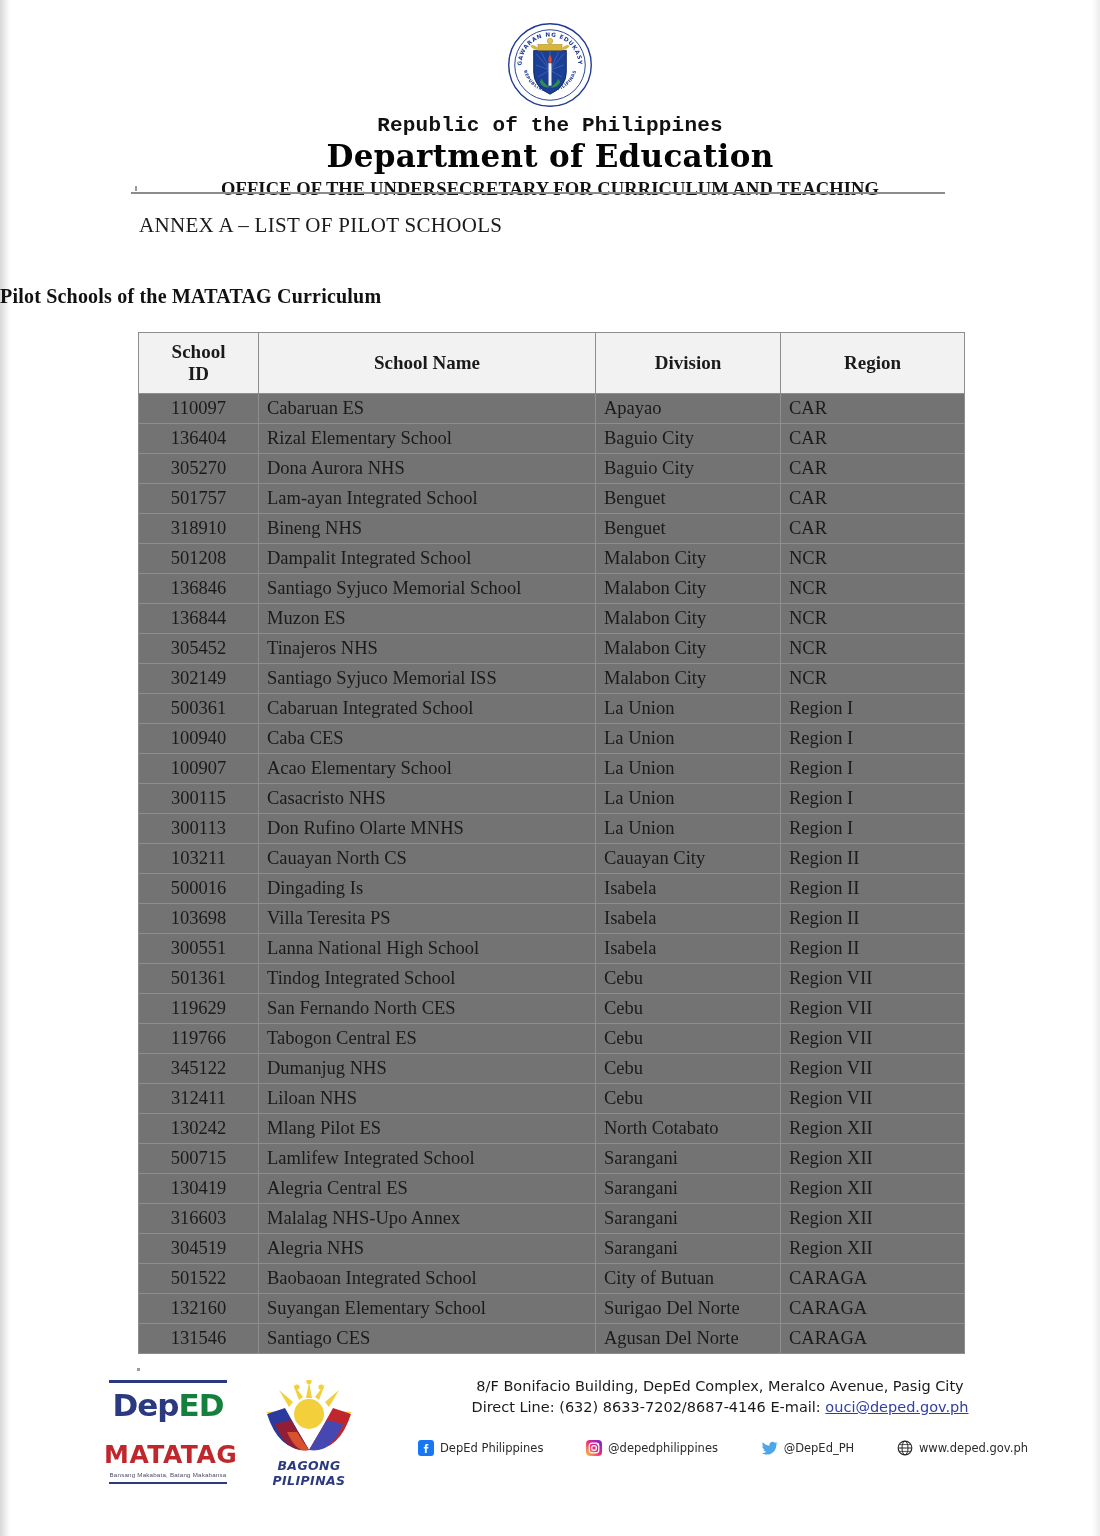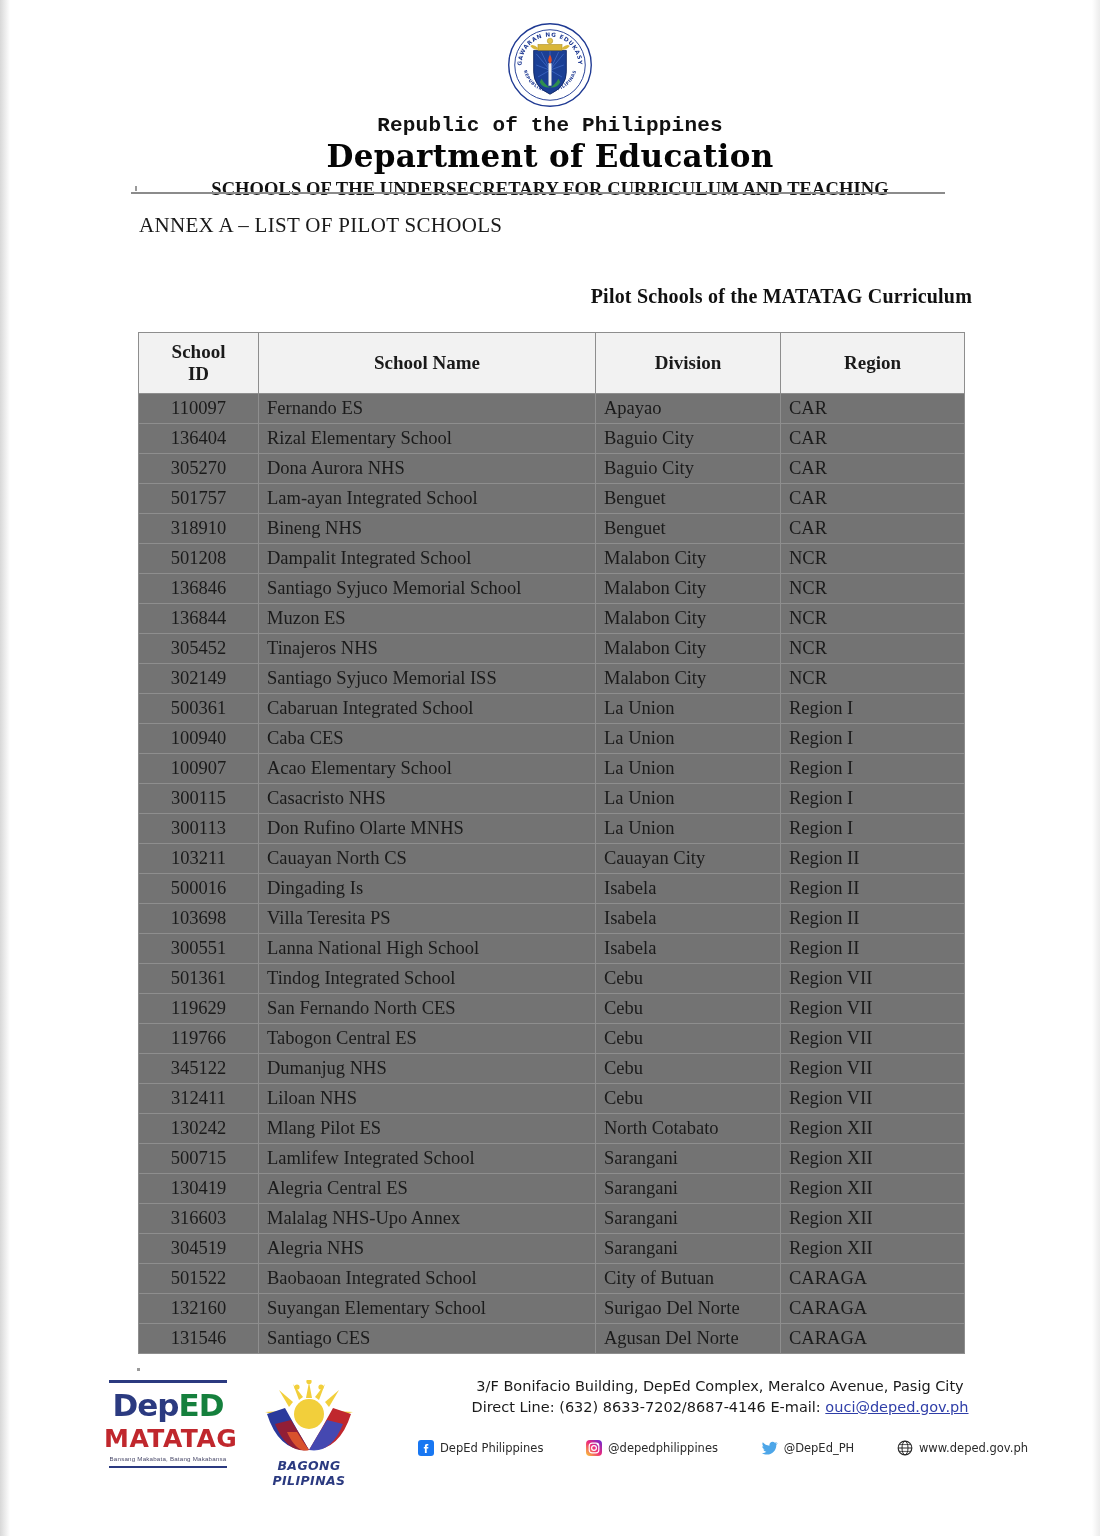--- a/index.html
+++ b/index.html
@@ -98,21 +98,21 @@
     font-size: 21px;
     letter-spacing: 0.3px;
     color: #1a1a1a;
   }
 
   .table-title {
     position: absolute;
     left: 0;
     top: 285px;
     width: 972px;
-    text-align: right;
+    text-align: left;
     font-size: 20px;
     font-weight: 700;
     letter-spacing: 0.2px;
     color: #111;
   }
 
   
   .tbl-wrap {
     position: absolute;
     left: 138px;
@@ -192,21 +192,21 @@
   }
   .dm-deped .blue { color: #2b3a80; }
   .dm-deped .red  { color: #15803d; }
   .dm-matatag {
     font-family: "DejaVu Sans", "Liberation Sans", sans-serif;
     font-size: 25px;
     font-weight: 700;
     color: #c0272d;
     letter-spacing: 0.5px;
     line-height: 1;
-    margin-top: 5px;
+    margin-top: 21px;
   }
   .dm-tag {
     font-family: "Liberation Sans", sans-serif;
     font-size: 6.2px;
     color: #4a4a6a;
     margin-top: 4px;
     letter-spacing: 0.2px;
   }
   .dm-botbar {
     width: 118px;
@@ -314,21 +314,21 @@
       <rect x="36" y="26" width="28" height="7" fill="#d9b63a" stroke="#9c7e16" stroke-width="0.5"></rect>
       <circle cx="50" cy="22" r="3.2" fill="#e3c64a" stroke="#9c7e16" stroke-width="0.5"></circle>
       <path d="M36 30 q-6 -5 -9 -2 q4 5 9 4 Z" fill="#d9b63a"></path>
       <path d="M64 30 q6 -5 9 -2 q-4 5 -9 4 Z" fill="#d9b63a"></path>
       <path d="M40 66 q5 8 10 10 q-8 1 -12 -6 Z" fill="#2f8f4e"></path>
       <path d="M60 66 q-5 8 -10 10 q8 1 12 -6 Z" fill="#2f8f4e"></path>
     </svg>
 
     <div class="lh-republic">Republic of the Philippines</div>
     <div class="lh-deped">Department of Education</div>
-    <div class="lh-office">SCHOOLS OF THE UNDERSECRETARY FOR CURRICULUM AND TEACHING</div>
+    <div class="lh-office">OFFICE OF THE UNDERSECRETARY FOR CURRICULUM AND TEACHING</div>
   </div>
 
   <div class="rule-tick"></div>
   <div class="rule"></div>
 
   <div class="annex-title">ANNEX A – LIST OF PILOT SCHOOLS</div>
   <div class="table-title">Pilot Schools of the MATATAG Curriculum</div>
 
   <div class="tbl-wrap">
     <table class="schools">
@@ -345,21 +345,21 @@
             <span>ID</span>
           </th>
           <th>School Name</th>
           <th>Division</th>
           <th>Region</th>
         </tr>
       </thead>
       <tbody id="schools-body">
           <tr>
             <td class="c-id">110097</td>
-            <td class="c-name">Fernando ES</td>
+            <td class="c-name">Cabaruan ES</td>
             <td class="c-div">Apayao</td>
             <td class="c-reg">CAR</td>
           </tr>
           <tr>
             <td class="c-id">136404</td>
             <td class="c-name">Rizal Elementary School</td>
             <td class="c-div">Baguio City</td>
             <td class="c-reg">CAR</td>
           </tr>
           <tr>
@@ -580,21 +580,21 @@
           <path d="M94 34 Q82 72 52 70 Q64 50 76 28 Z" fill="#c0272d"></path>
           <path d="M18 44 Q30 74 52 70 Q44 56 34 40 Z" fill="#9b1c2e" opacity="0.92"></path>
           <path d="M86 44 Q74 74 52 70 Q60 56 70 40 Z" fill="#3b4bbd" opacity="0.92"></path>
           <path d="M30 52 Q40 74 52 70 Q46 62 40 52 Z" fill="#e0562c" opacity="0.9"></path>
         </svg>
         <div class="bagong-text">BAGONG PILIPINAS</div>
       </div>
     </div>
 
     <div class="contact">
-      <div>3/F Bonifacio Building, DepEd Complex, Meralco Avenue, Pasig City</div>
+      <div>8/F Bonifacio Building, DepEd Complex, Meralco Avenue, Pasig City</div>
       <div>
         <span>Direct Line: (632) 8633-7202/8687-4146 E-mail: </span><a class="email" href="#">ouci@deped.gov.ph</a>
       </div>
     </div>
 
     <div class="socials" id="socials">
         <div class="social">
           <span>
             <svg width="16" height="16" viewBox="0 0 16 16">
               <rect width="16" height="16" rx="3" fill="#1877f2"></rect>

